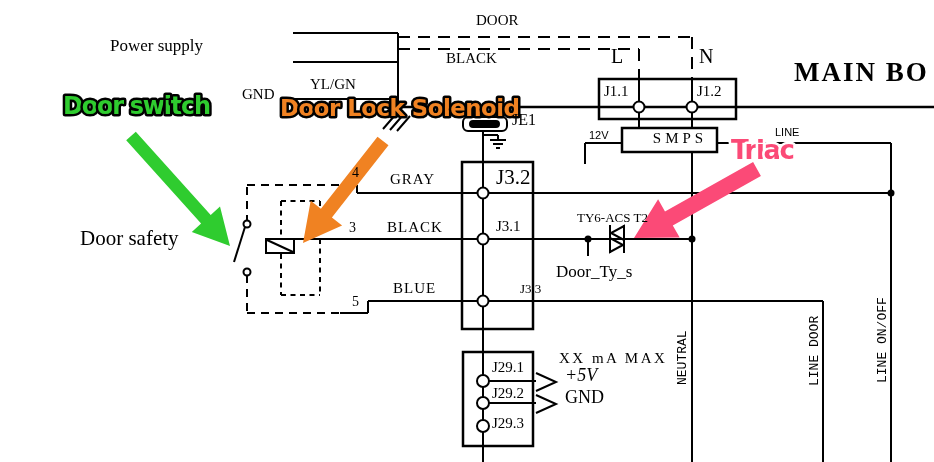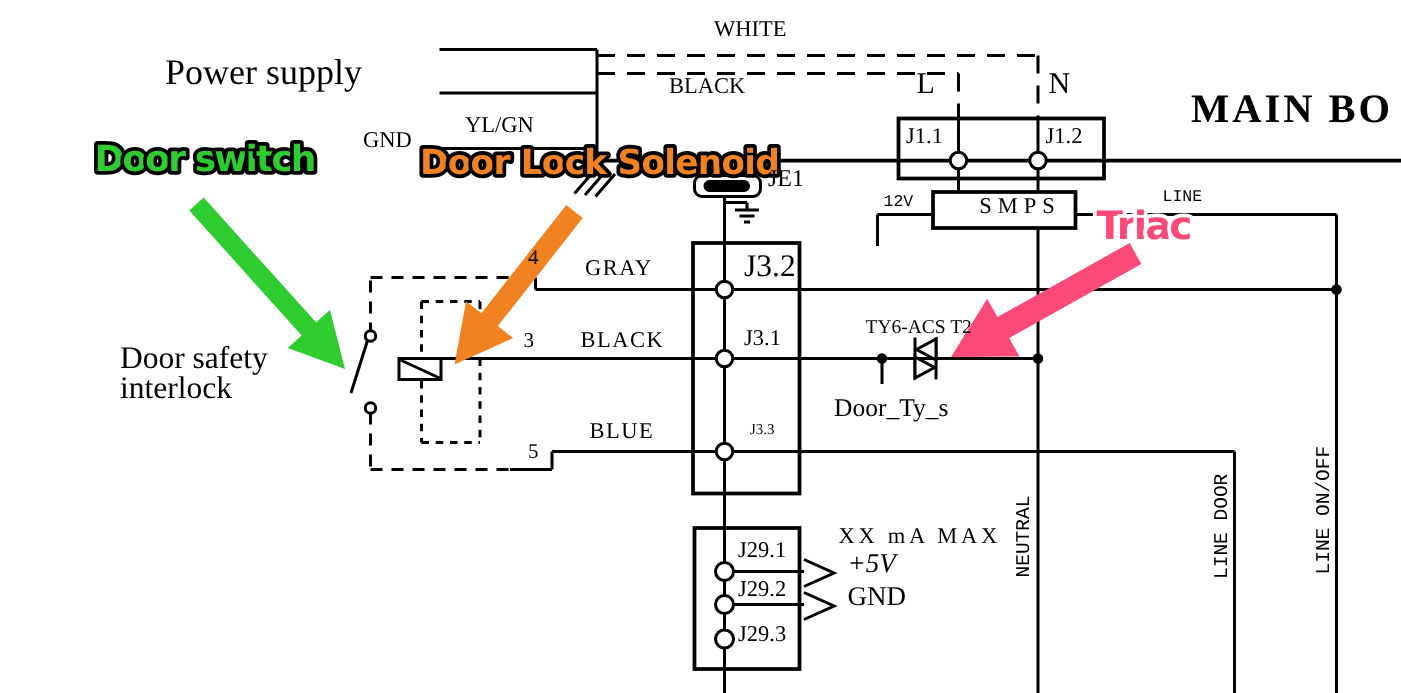--- a/index.html
+++ b/index.html
@@ -1,21 +1,21 @@
 <!DOCTYPE html>
 <html><head>
 <meta charset="utf-8">
 <style>
   html,body{margin:0;padding:0;background:#fff;}
   #stage{position:relative;width:934px;height:462px;background:#fff;overflow:hidden;
          font-family:"Liberation Serif","DejaVu Serif",serif;color:#000;}
   #wires{position:absolute;left:0;top:0;}
   .t{position:absolute;white-space:nowrap;line-height:1.05;}
   .serif{font-family:"Liberation Serif","DejaVu Serif",serif;}
-  .sans-sm{font-family:Liberation Mono, monospace;font-size:11px;}
+  .sans-sm{font-family:Liberation Sans, sans-serif;font-size:11px;}
   .vlabel{position:absolute;font-family:"Liberation Mono","DejaVu Sans Mono",monospace;
           font-size:13px;height:14px;line-height:14px;white-space:nowrap;
           transform:rotate(-90deg);transform-origin:left bottom;}
   .two-line{line-height:19.5px;margin-left:25px;}
 </style>
 </head>
 <body>
 
 <div id="stage">
 
@@ -118,48 +118,47 @@
 
     <polygon points="135.8,131.7 210.7,214.9 220,206.6 230,246 191.8,232 201.1,223.6 126.2,140.3" fill="#2FCC2F"></polygon>
     <polygon points="377.5,136.7 320.9,208.8 310.7,200.8 303,243 342.1,225.4 331.9,217.4 388.5,145.3" fill="#F08222"></polygon>
     <polygon points="753.1,162 665,211.4 658.1,199.2 634,238 679.7,237.6 672.8,225.4 760.9,176" fill="#FB4A77"></polygon>
 
     <text x="63" y="114" textLength="148" font-family="DejaVu Sans, sans-serif" font-size="24" font-weight="bold" stroke="#000" stroke-width="5" stroke-linejoin="round" paint-order="stroke" fill="#2FCC2F">Door switch</text>
     <text x="280" y="116" textLength="240" font-family="DejaVu Sans, sans-serif" font-size="23" font-weight="bold" stroke="#000" stroke-width="5" stroke-linejoin="round" paint-order="stroke" fill="#F08222">Door Lock Solenoid</text>
     <text x="731" y="159" textLength="64" font-family="DejaVu Sans, sans-serif" font-size="26" font-weight="bold" stroke="#FFFFFF" stroke-width="5" stroke-linejoin="round" paint-order="stroke" fill="#FB4A77">Triac</text>
   </svg>
 
-  <div class="t serif" style="left:110px;top:37px;font-size:24px;font-family:Liberation Serif, serif;">Power supply</div>
-  <div class="t serif" style="left:476px;top:13px;font-size:15px;">WHITE</div>
+  <div class="t serif" style="left:110px;top:37px;font-size:17px;font-family:Liberation Serif, serif;">Power supply</div>
+  <div class="t serif" style="left:476px;top:13px;font-size:15px;">DOOR</div>
   <div class="t serif" style="left:446px;top:51px;font-size:15px;">BLACK</div>
   <div class="t serif" style="left:310px;top:77px;font-size:15px;">YL/GN</div>
   <div class="t serif" style="left:242px;top:87px;font-size:15px;">GND</div>
   <div class="t serif" style="left:611px;top:46px;font-size:20px;">L</div>
   <div class="t serif" style="left:699px;top:46px;font-size:20px;">N</div>
   <div class="t serif" style="left:604px;top:84px;font-size:15px;">J1.1</div>
   <div class="t serif" style="left:697px;top:84px;font-size:15px;">J1.2</div>
   <div class="t serif" style="left:794px;top:58px;font-size:27px;font-weight:bold;letter-spacing:2px;">MAIN BO</div>
   <div class="t sans-sm" style="left:589px;top:130px;">12V</div>
   <div class="t serif" style="left:622px;top:131px;width:116px;text-align:center;font-size:15px;letter-spacing:4px;">SMPS</div>
   <div class="t sans-sm" style="left:747px;top:127px;margin-left:28px;">LINE</div>
   <div class="t serif" style="left:512px;top:112px;font-size:16px;">JE1</div>
   <div class="t serif" style="left:352px;top:166px;font-size:14px;">4</div>
   <div class="t serif" style="left:390px;top:172px;font-size:15px;letter-spacing:1px;">GRAY</div>
   <div class="t serif" style="left:496px;top:166px;font-size:21px;">J3.2</div>
   <div class="t serif" style="left:349px;top:221px;font-size:14px;">3</div>
   <div class="t serif" style="left:387px;top:220px;font-size:15px;letter-spacing:1px;">BLACK</div>
   <div class="t serif" style="left:496px;top:219px;font-size:15px;">J3.1</div>
   <div class="t serif" style="left:352px;top:295px;font-size:14px;">5</div>
   <div class="t serif" style="left:393px;top:281px;font-size:15px;letter-spacing:1px;">BLUE</div>
-  <div class="t serif" style="left:500px;top:282px;font-size:10px;">J3.3</div>
+  <div class="t serif" style="left:520px;top:282px;font-size:13px;">J3.3</div>
   <div class="t serif" style="left:577px;top:211px;font-size:13px;">TY6-ACS T2</div>
   <div class="t serif" style="left:556px;top:263px;font-size:17px;">Door_Ty_s</div>
   <div class="t serif two-line" style="left:55px;top:229px;font-size:21px;">
     <span style="display:block;">Door safety</span>
-    <span style="display:block;">interlock</span>
   </div>
   <div class="t serif" style="left:540px;top:351px;font-size:15px;letter-spacing:2.5px;margin-left:19px;">XX mA MAX</div>
   <div class="t serif" style="left:565px;top:366px;font-size:18px;font-style:italic;">+5V</div>
   <div class="t serif" style="left:565px;top:388px;font-size:18px;">GND</div>
   <div class="t serif" style="left:492px;top:360px;font-size:15px;">J29.1</div>
   <div class="t serif" style="left:492px;top:386px;font-size:15px;text-align:right;">J29.2</div>
   <div class="t serif" style="left:492px;top:416px;font-size:15px;">J29.3</div>
 
   <div class="vlabel" style="left:690px;top:371px;">NEUTRAL</div>
   <div class="vlabel" style="left:822px;top:372px;">LINE DOOR</div>

